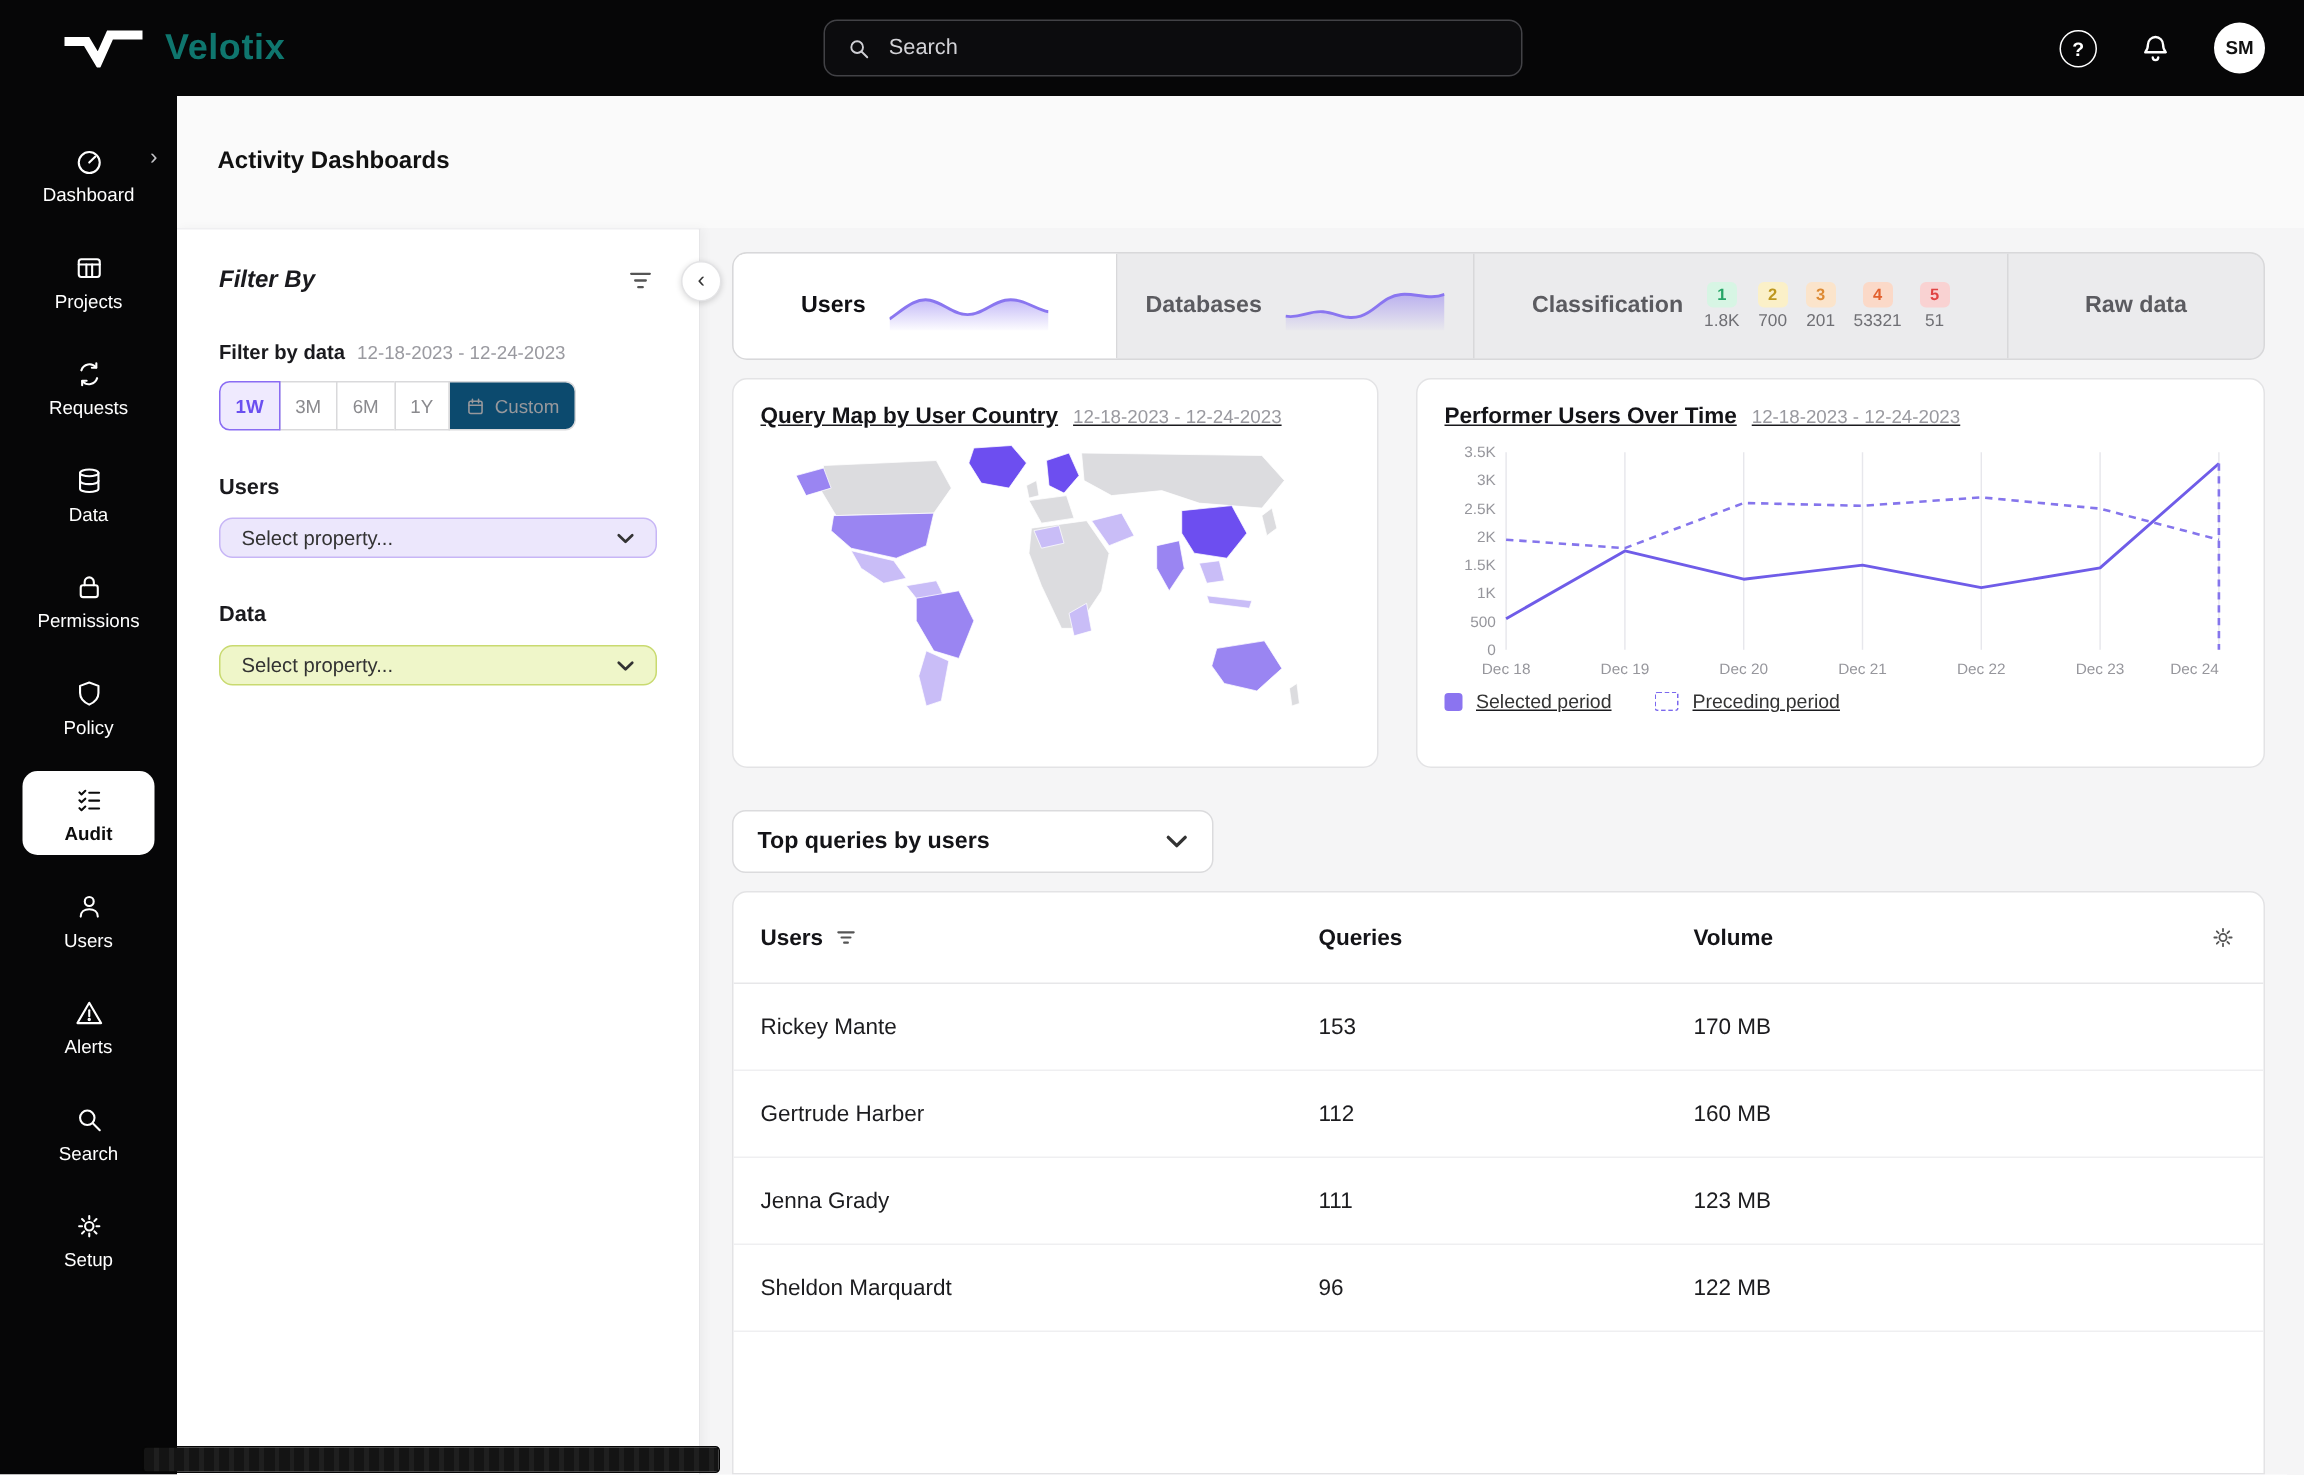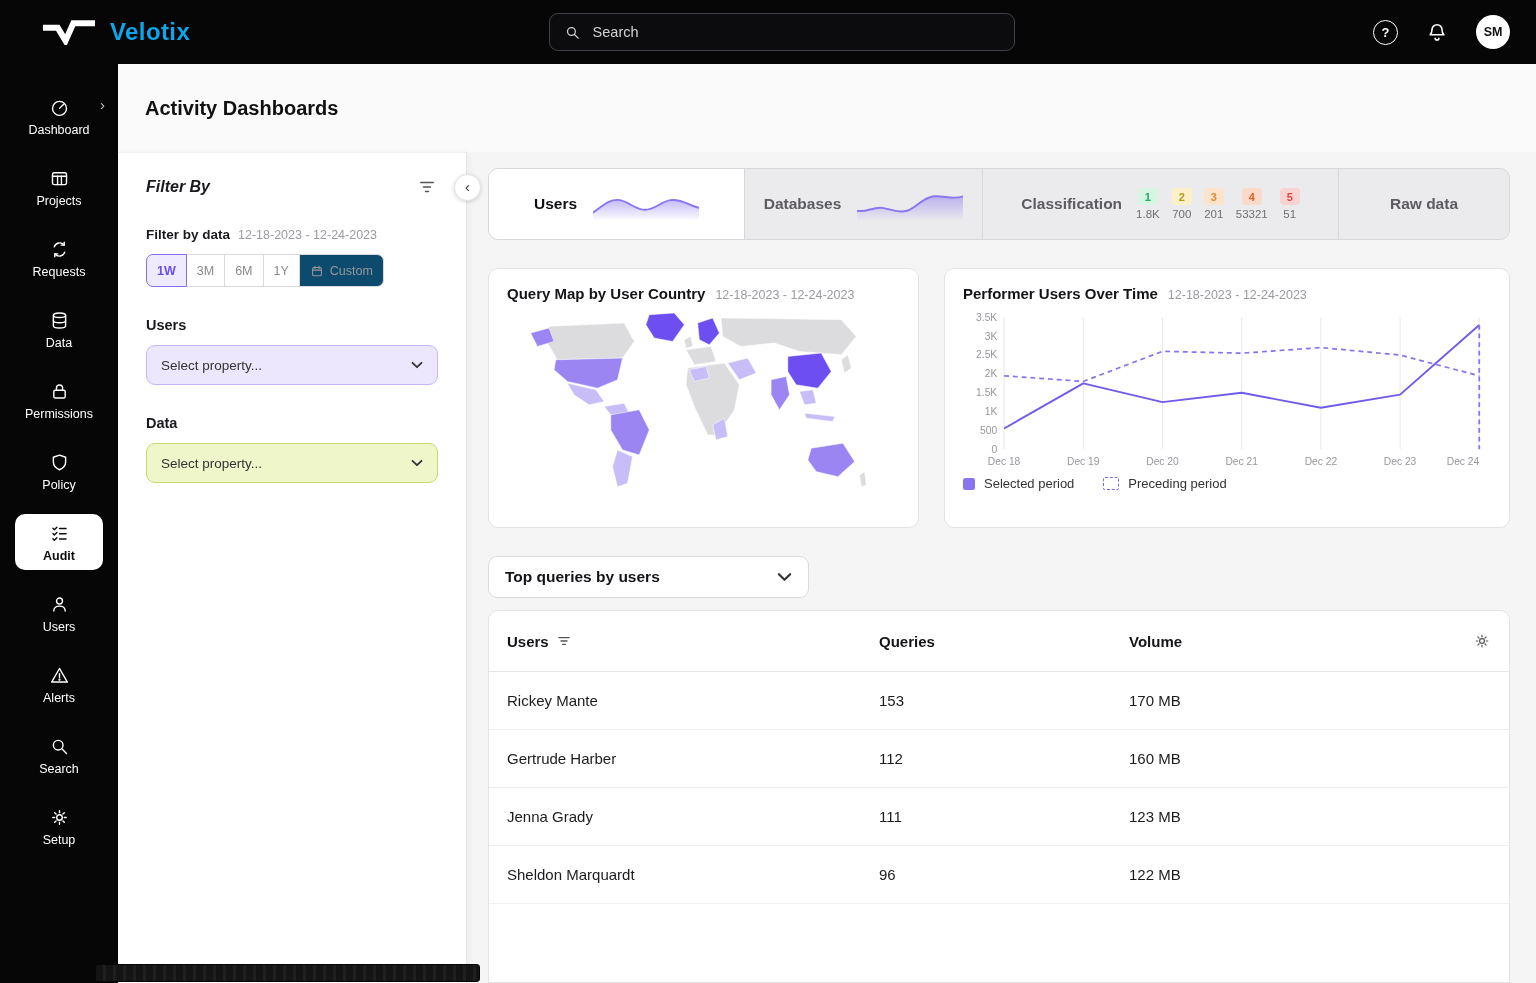--- a/index.html
+++ b/index.html
@@ -4,21 +4,21 @@
 <style>
   html,body{margin:0;padding:0;}
   body{width:1536px;height:983px;position:relative;overflow:hidden;background:#fff;
        font-family:"Liberation Sans",sans-serif;color:#1a1a1e;}
   button{font-family:inherit;}
   svg{display:block;}
 
   
   .topbar{height:64px;background:#060607;display:flex;align-items:center;padding:0 26px 0 40px;box-sizing:border-box;}
   .brand-wrap{display:flex;align-items:center;gap:12px;}
-  .brand{color:#0ea5e9;font-size:24px;font-weight:700;letter-spacing:.4px;}
+  .brand{color:#0f766e;font-size:24px;font-weight:700;letter-spacing:.4px;}
   .search-wrap{flex:1;display:flex;justify-content:center;}
   .search-box{width:466px;height:38px;background:#0c0c0e;border:1px solid #424246;border-radius:9px;
               display:flex;align-items:center;padding:0 14px;gap:10px;box-sizing:border-box;}
   .search-box input{flex:1;background:transparent;border:none;outline:none;color:#eee;font-size:14.5px;}
   .search-box input::placeholder{color:#d2d2d6;}
   .topbar-actions{display:flex;align-items:center;gap:28px;}
   .help-btn{width:25px;height:25px;border:1.7px solid #fff;border-radius:50%;background:transparent;color:#fff;
             display:flex;align-items:center;justify-content:center;font-size:13px;font-weight:700;cursor:pointer;}
   .icon-btn{background:none;border:none;padding:0;cursor:pointer;color:#fff;}
   .avatar{width:34px;height:34px;border-radius:50%;background:#fff;color:#111;font-size:12.5px;font-weight:700;
@@ -28,41 +28,41 @@
   .shell{display:flex;height:919px;}
   .sidebar{width:118px;flex:none;background:#060607;display:flex;flex-direction:column;align-items:center;padding-top:24px;box-sizing:border-box;}
   .nav-item{position:relative;width:88px;border:none;background:transparent;color:#fff;display:flex;flex-direction:column;
             align-items:center;gap:5px;padding:9px 0 7px;margin-bottom:15px;border-radius:10px;font-size:12.5px;cursor:pointer;}
   .nav-item.active{background:#fff;color:#0c0c0c;font-weight:600;}
   .nav-icon{width:21px;height:21px;stroke:currentColor;fill:none;stroke-width:1.6;stroke-linecap:round;stroke-linejoin:round;}
   .nav-chevron{position:absolute;right:-2px;top:8px;color:#c3c3c7;font-size:15px;}
 
   .main{flex:1;display:flex;flex-direction:column;background:#f5f5f6;min-width:0;}
   .page-header{height:88px;background:#fafafa;display:flex;align-items:center;flex:none;}
-  .page-header h1{margin:0 0 0 27px;font-size:20px;font-weight:700;color:#111;}
+  .page-header h1{margin:0 0 0 27px;font-size:16px;font-weight:700;color:#111;}
 
   .content-row{flex:1;display:flex;position:relative;min-height:0;}
 
   
   .filter-panel{width:349px;flex:none;background:#fff;border-right:1px solid #e6e6e8;border-top:1px solid #efeff1;
                 padding:24px 28px;box-sizing:border-box;box-shadow:2px 0 6px rgba(0,0,0,.04);}
   .fp-head{display:flex;align-items:center;justify-content:space-between;font-style:italic;}
   .fp-title{font-size:16px;font-weight:700;}
   .fp-filter-btn{background:none;border:none;color:#555;cursor:pointer;padding:2px;}
   .fp-time-row{margin-top:30px;display:flex;align-items:baseline;gap:8px;}
   .fp-time-label{font-size:13.5px;font-weight:700;}
   .fp-time-range{font-size:12.5px;color:#9a9aa0;}
   .seg{display:flex;margin-top:12px;}
   .seg button{height:33px;padding:0 10px;border:1px solid #d9d9db;background:#fff;color:#8a8a8e;font-size:12.5px;
               margin-left:-1px;cursor:pointer;display:flex;align-items:center;gap:6px;}
   .seg button:first-child{border-radius:7px 0 0 7px;margin-left:0;}
   .seg button:last-child{border-radius:0 7px 7px 0;background:#0c4a6e;color:#98989c;}
   .seg button.selected{background:#efeafe;border-color:#8a6cf3;color:#6a4ff0;font-weight:700;position:relative;z-index:1;}
   .fp-section-label{margin-top:30px;font-size:14.5px;font-weight:700;}
-  .select{margin-top:12px;height:40px;border-radius:9px;display:flex;align-items:center;justify-content:space-between;
+  .select{margin-top:12px;height:27px;border-radius:9px;display:flex;align-items:center;justify-content:space-between;
           padding:0 14px;font-size:13.5px;color:#333;cursor:pointer;box-sizing:border-box;}
   .select.users{background:#ece7fc;border:1px solid #c7b6f6;}
   .select.data{background:#eff6c9;border:1px solid #c9da70;}
   .chev{stroke:#333;fill:none;stroke-width:1.8;stroke-linecap:round;stroke-linejoin:round;width:12px;height:8px;}
 
   .collapse-btn{position:absolute;left:336px;top:22px;width:27px;height:27px;border-radius:50%;background:#fff;
                 border:1px solid #e3e3e5;box-shadow:0 1px 4px rgba(0,0,0,.16);display:flex;align-items:center;
                 justify-content:center;font-size:15px;color:#333;cursor:pointer;z-index:4;padding:0 0 2px 0;}
 
   
@@ -80,21 +80,21 @@
   .spark-line{fill:none;stroke:#8a76f0;stroke-width:2;}
   .spark-fill{fill:url(#sparkGrad);}
   .badges{display:flex;gap:12px;}
   .badge-col{display:flex;flex-direction:column;align-items:center;gap:3px;}
   .badge{min-width:20px;height:17px;padding:0 4px;border-radius:4px;font-size:11px;font-weight:700;
          display:flex;align-items:center;justify-content:center;box-sizing:border-box;}
   .badge-count{font-size:11.5px;color:#6f6f74;font-weight:400;}
   .b1{background:#d7f5e4;color:#27a567;} .b2{background:#fbf0c8;color:#bd971f;} .b3{background:#fbe4cb;color:#dd8a33;}
   .b4{background:#fbd9c8;color:#e2602e;} .b5{background:#f9d2d2;color:#e04444;}
 
-  .cards{display:flex;gap:25px;margin-top:28px;flex:none;}
+  .cards{display:flex;gap:25px;margin-top:12px;flex:none;text-decoration:underline;}
   .card{background:#fff;border:1px solid #e3e3e5;border-radius:10px;box-sizing:border-box;}
   .map-card{width:431px;height:260px;padding:16px 18px;}
   .perf-card{flex:1;height:260px;padding:16px 18px 10px;display:flex;flex-direction:column;}
   .card-head{display:flex;align-items:baseline;gap:10px;}
   .card-title{font-size:15px;font-weight:700;color:#141418;}
   .card-date{font-size:12.5px;color:#9a9aa0;}
   .map-svg{width:100%;height:192px;margin-top:6px;}
   .map-svg path{stroke:#fff;stroke-width:.6;stroke-linejoin:round;}
   .map-svg .land{fill:#dcdcdf;} .map-svg .strong{fill:#6d4ef0;} .map-svg .mid{fill:#9a85f2;} .map-svg .light{fill:#c9bdf7;}
   .perf-chart{width:100%;height:168px;margin-top:4px;}

